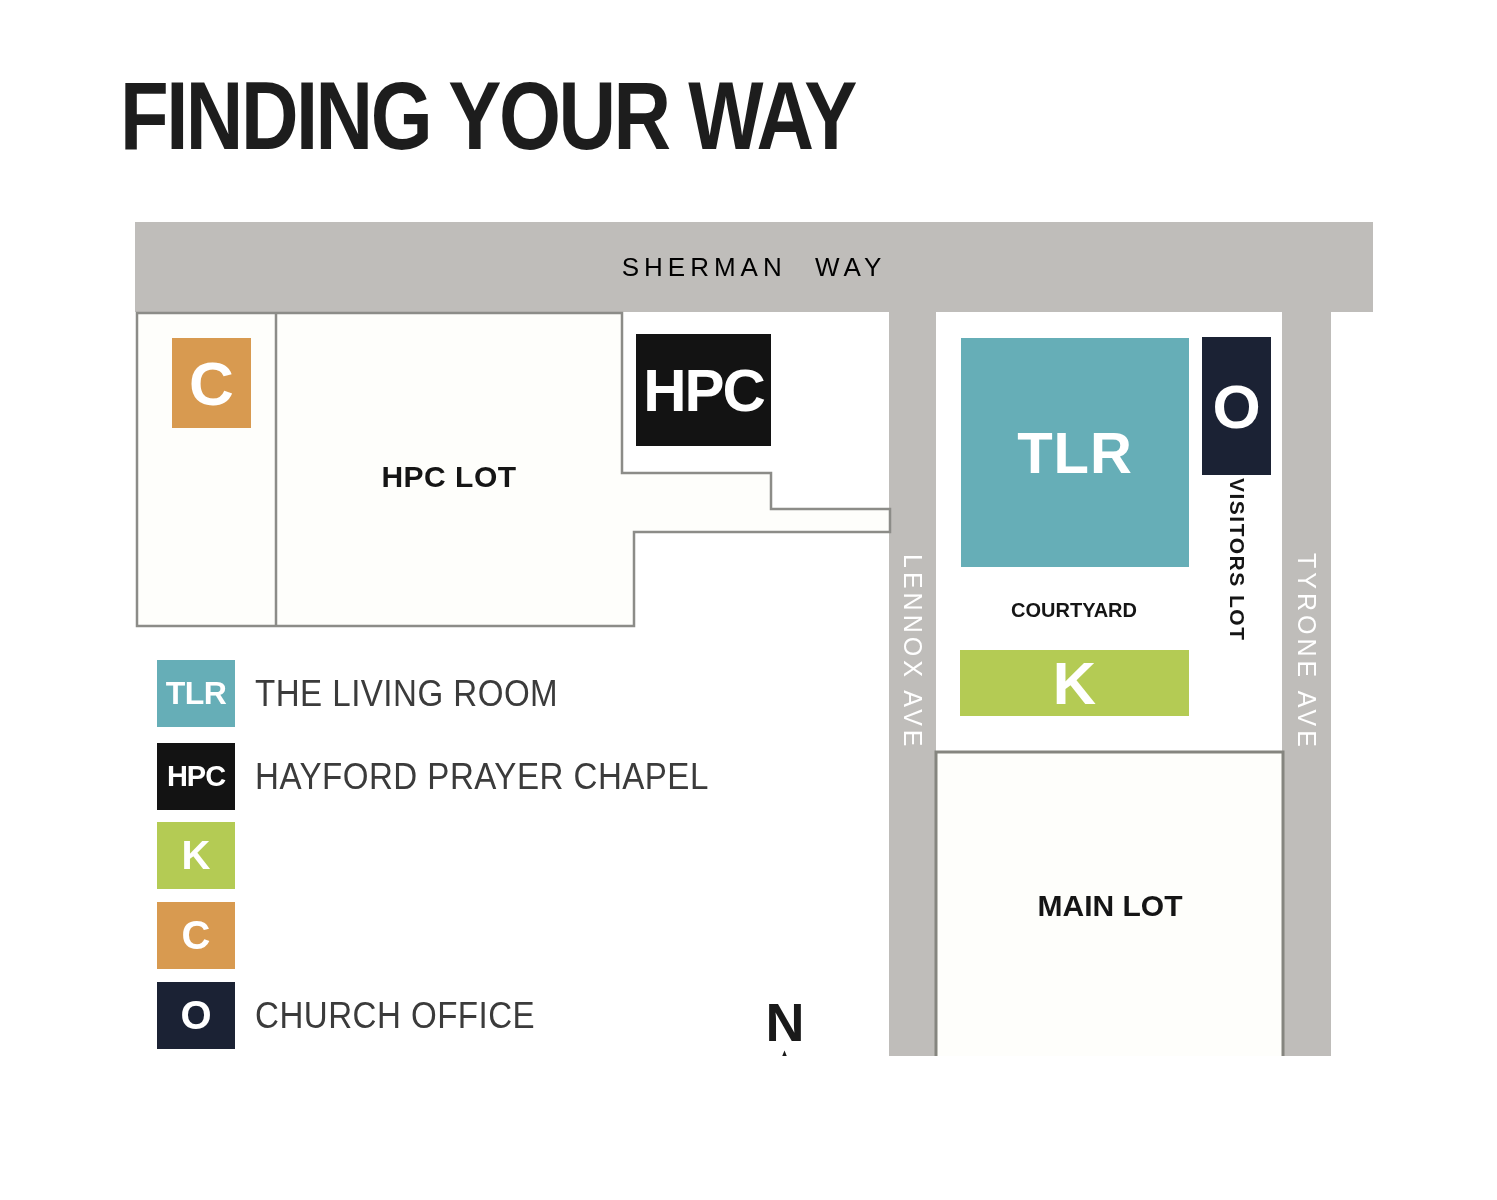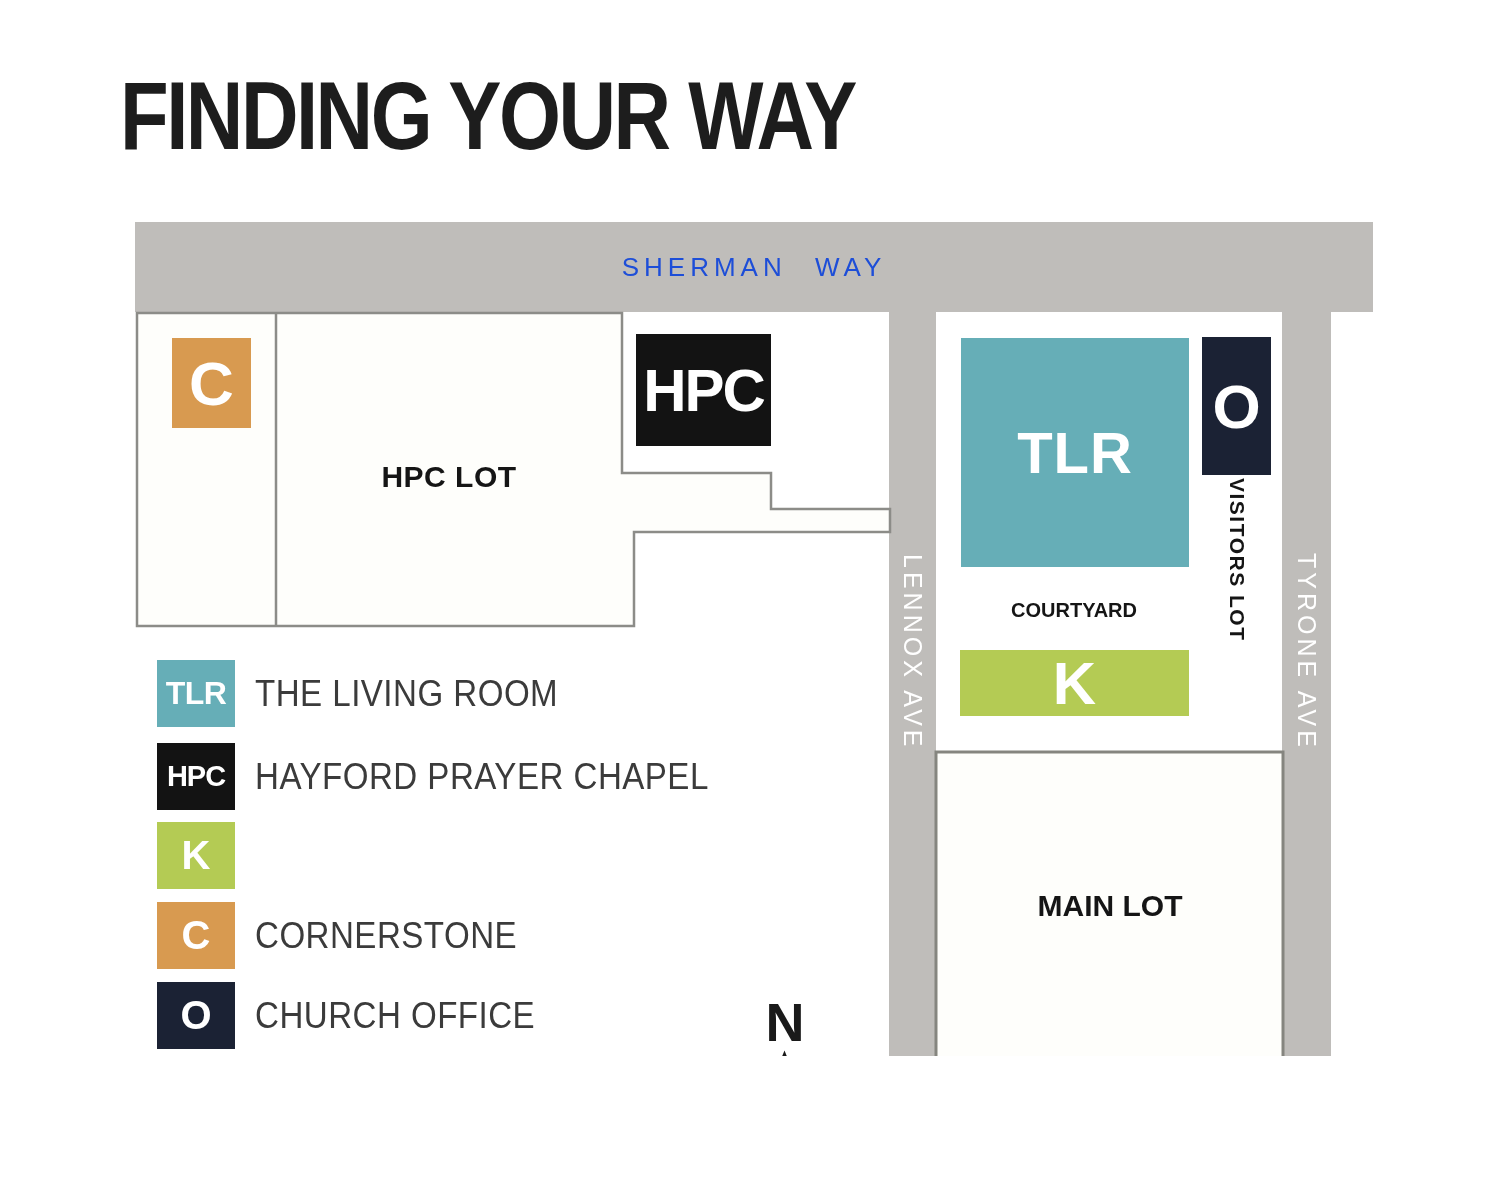--- a/index.html
+++ b/index.html
@@ -9,21 +9,21 @@
   
   .title{position:absolute;left:120px;top:68px;font-size:96px;line-height:1;font-weight:700;
          letter-spacing:-3px;color:#1d1d1d;transform:scaleX(0.83);transform-origin:left top;
          white-space:nowrap;}
 
   
   .road{position:absolute;background:#bfbdba;}
   .road-sherman{left:135px;top:222px;width:1238px;height:90px;display:flex;align-items:center;justify-content:center;}
   .road-lennox{left:889px;top:312px;width:47px;height:766px;}
   .road-tyrone{left:1282px;top:312px;width:49px;height:766px;}
-  .road-text{color:#1d4ed8;font-size:26px;font-weight:400;letter-spacing:5px;word-spacing:16px;white-space:nowrap;}
+  .road-text{color:#000000;font-size:26px;font-weight:400;letter-spacing:5px;word-spacing:16px;white-space:nowrap;}
   .vlabel-box{position:absolute;left:0;top:254px;width:100%;height:172px;display:flex;align-items:center;justify-content:center;}
   .vtext{writing-mode:vertical-rl;text-orientation:mixed;color:#ffffff;font-size:25px;letter-spacing:4px;white-space:nowrap;}
 
   
   .overlay{position:absolute;left:0;top:0;width:1497px;height:1200px;pointer-events:none;}
 
   
   .bld{position:absolute;display:flex;align-items:center;justify-content:center;
        color:#ffffff;font-weight:700;}
   .bld-c{left:172px;top:338px;width:79px;height:90px;background:#d89a50;font-size:62px;}
@@ -137,23 +137,20 @@
   <div class="lgd-row r2">
     <div class="lgd-sw sw-2">
       <span>K</span>
     </div>
   </div>
 
   <div class="lgd-row r3">
     <div class="lgd-sw sw-3">
       <span>C</span>
     </div>
-    <div class="lgd-txt">
-      <span class="lgd-label">CORNERSTONE</span>
-    </div>
   </div>
 
   <div class="lgd-row r4">
     <div class="lgd-sw sw-4">
       <span>O</span>
     </div>
     <div class="lgd-txt">
       <span class="lgd-label">CHURCH OFFICE</span>
     </div>
   </div>

